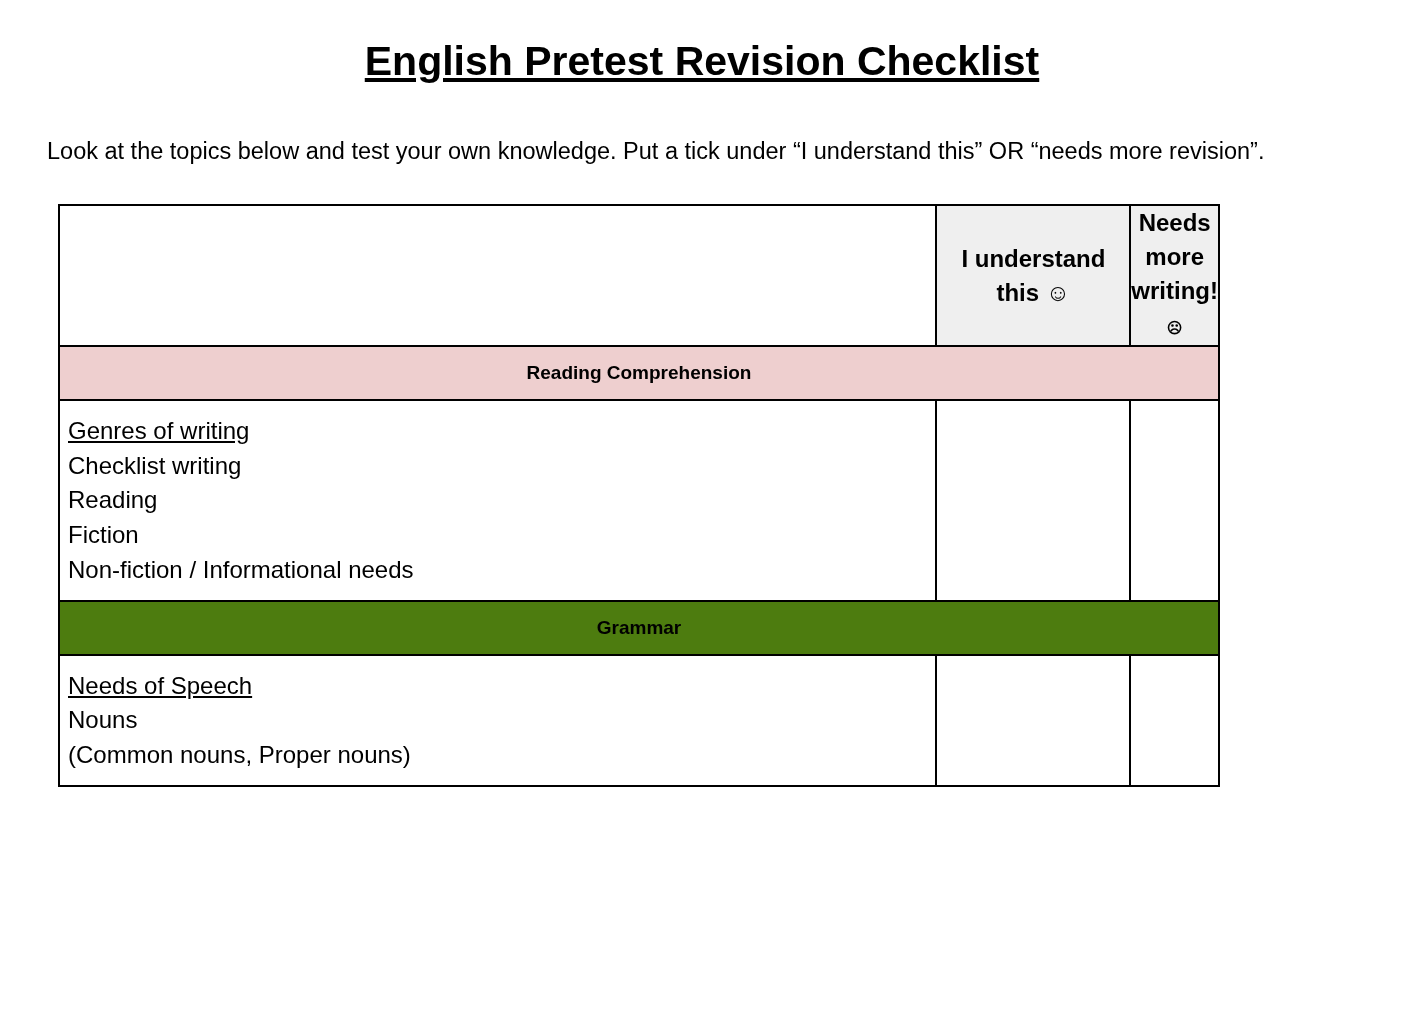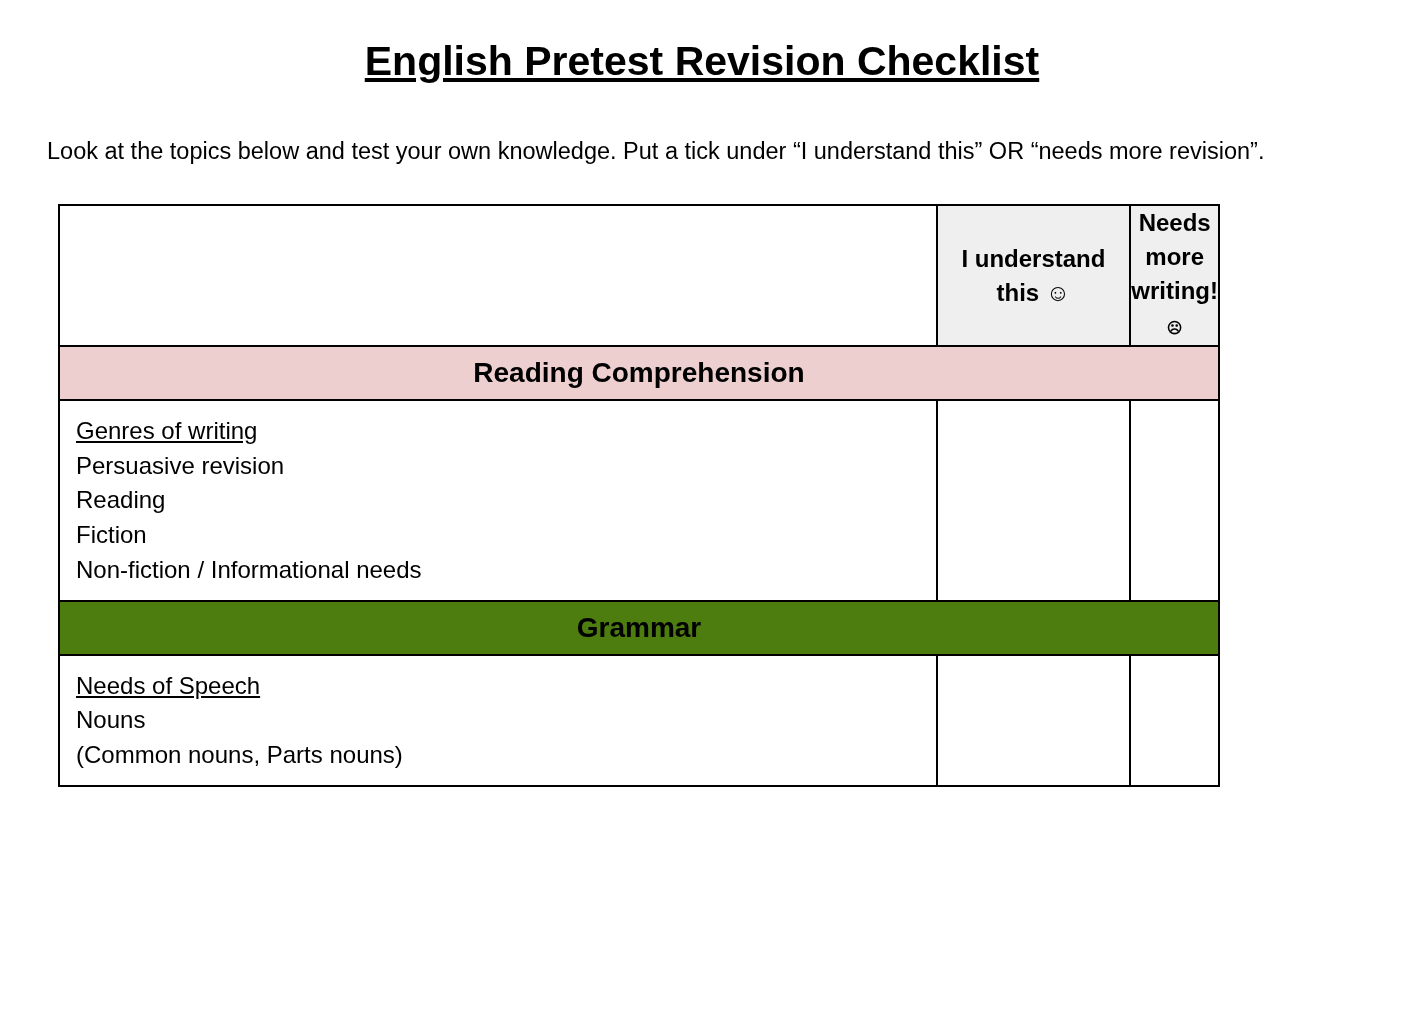--- a/index.html
+++ b/index.html
@@ -3,24 +3,24 @@
 <meta charset="utf-8">
 <style>
 body{margin:0;background:#fff;width:1416px;height:1036px;font-family:"Liberation Sans",sans-serif;color:#000;}
 .title{position:absolute;top:38px;left:0;width:1404px;text-align:center;font-weight:bold;font-size:41px;text-decoration:underline;}
 .intro{position:absolute;top:138px;left:47px;font-size:23.5px;white-space:nowrap;text-align:center;}
 table{position:absolute;top:204px;left:58px;border-collapse:collapse;width:1162px;}
 td{border:2px solid #000;padding:0;vertical-align:top;}
 .c1{width:924px;}
 .c2{width:196px;}
 .hd{background:#efefef;text-align:center;font-weight:bold;font-size:24px;line-height:34px;vertical-align:middle;height:89px;}
-.sec{text-align:center;font-weight:bold;font-size:28px;height:52px;vertical-align:middle;}
+.sec{text-align:center;font-weight:bold;font-size:19px;height:52px;vertical-align:middle;}
 .rc{background:#eecfcf;}
 .gr{background:#4d7c0f;}
-.items{padding:13px 10px 12px 16px;font-size:24px;line-height:34.7px;}
+.items{padding:13px 10px 12px 8px;font-size:24px;line-height:34.7px;}
 .u{text-decoration:underline;}
 .small{font-size:15px;}
 </style>
 </head>
 <body>
 
 <div class="title">English Pretest Revision Checklist</div>
 <div class="intro">Look at the topics below and test your own knowledge. Put a tick under “I understand this” OR “needs more revision”.</div>
 
 <table>
@@ -29,34 +29,34 @@
  <td class="c1"></td>
  <td class="c2 hd"><span>I understand this</span> <span>☺</span></td>
  <td class="hd"><span>Needs more writing!</span> <span class="small">☹</span></td>
 </tr>
 <tr>
         <td colspan="3" class="sec rc">Reading Comprehension</td>
       </tr>
 <tr>
  <td class="items">
   <div class="u">Genres of writing</div>
-  <div>Persuasive revision</div>
+  <div>Checklist writing</div>
   <div>Reading</div>
   <div>Fiction</div>
   <div>Non-fiction / Informational needs</div>
  </td>
  <td></td>
  <td></td>
 </tr>
 <tr>
         <td colspan="3" class="sec gr">Grammar</td>
       </tr>
 <tr>
  <td class="items">
   <div class="u">Needs of Speech</div>
   <div>Nouns</div>
-  <div>(Common nouns, Parts nouns)</div>
+  <div>(Common nouns, Proper nouns)</div>
  </td>
  <td></td>
  <td></td>
 </tr>
 </tbody>
   </table>
 
 </body></html>

